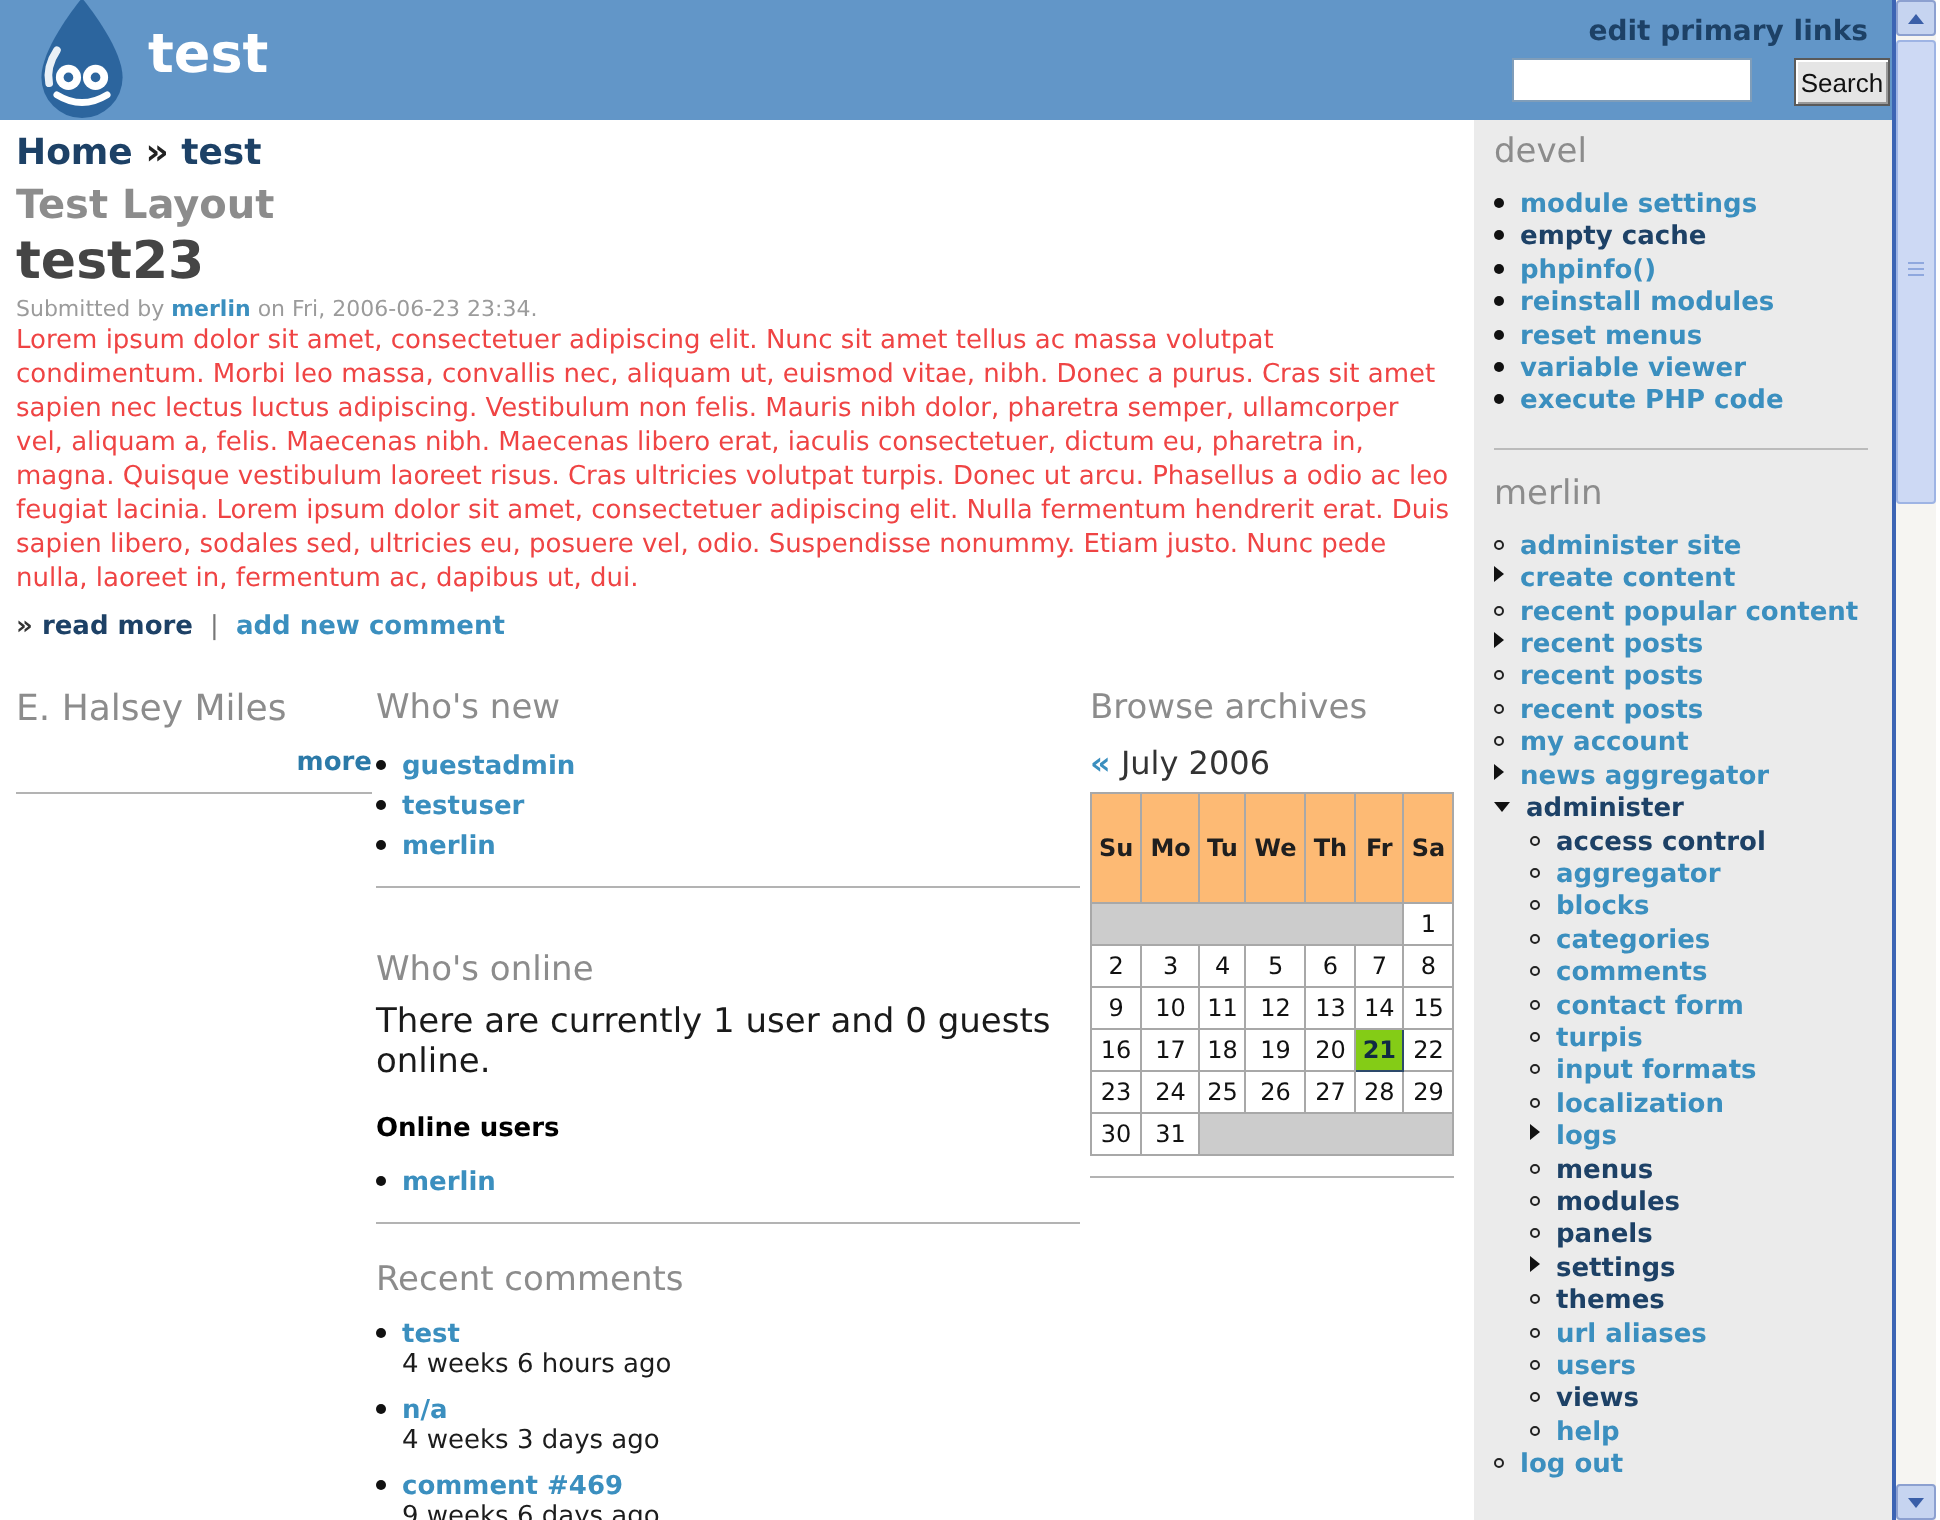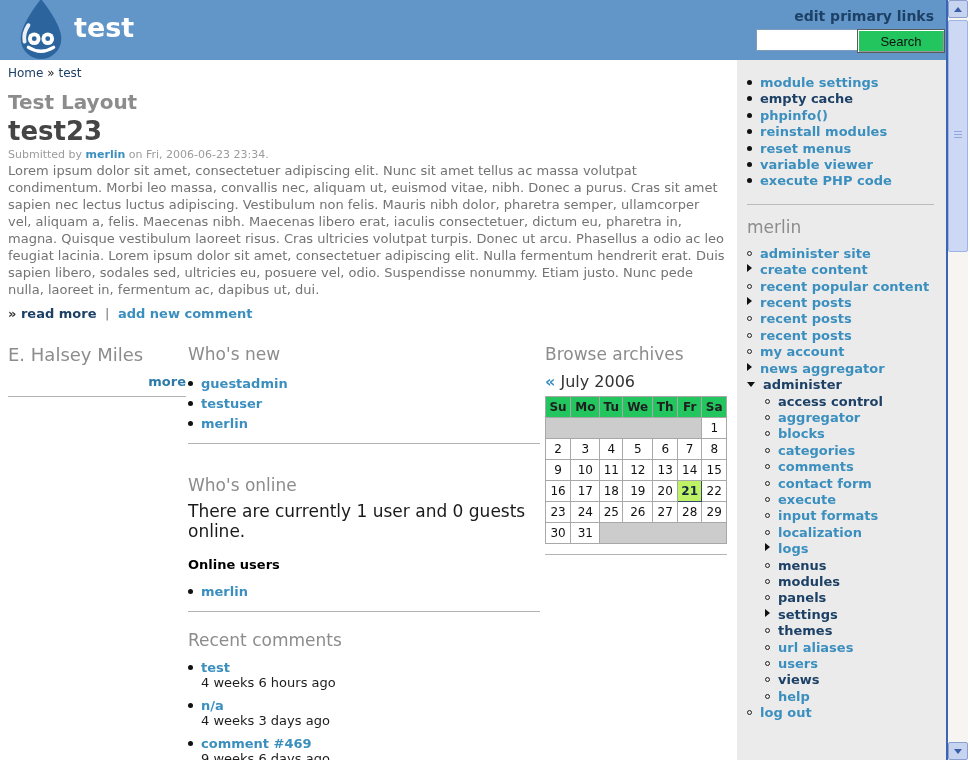--- a/index.html
+++ b/index.html
@@ -9,43 +9,43 @@
   .lnk{color:#3b8fbf;font-weight:bold}
   .dark{color:#1d4166}
   hr{border:none;border-top:1px solid #b3b3b3;height:0}
 
   
   #header{position:absolute;left:0;top:0;width:948px;height:60px;background:#6296c8;overflow:hidden}
   #logo{position:absolute;left:12px;top:-2px}
   #site-name{position:absolute;left:74px;top:12px;font-size:27px;font-weight:bold;color:#fff}
   #edit-links{position:absolute;right:14px;top:8px;font-size:14px;font-weight:bold;color:#1d4166}
   #search-box{position:absolute;right:72px;top:29px;width:120px;height:22px;border:1px solid #7f9db9;font-size:13px;padding:2px 4px}
-  #search-btn{position:absolute;right:3px;top:29px;width:88px;height:24px;background:#22c55e;
+  #search-btn{position:absolute;right:3px;top:29px;width:48px;height:24px;background:#e5e5e5;
     border:1px solid #5a5a5a;box-shadow:inset 1px 1px 0 #fff,inset -1px -1px 0 #999;font-size:13px;color:#111}
 
   
   #v-border{position:absolute;left:946px;top:0;width:2px;height:760px;background:#3c64b4}
   #scrollbar{position:absolute;left:948px;top:0;width:20px;height:760px;background:#f6f5f2}
   .sb-btn{position:absolute;left:0;width:20px;height:18px;background:#c6d4f0;border:1px solid #8ca0d0;border-radius:2px;
     display:flex;align-items:center;justify-content:center}
   #sb-up{top:0}#sb-dn{bottom:0}
   .chev-up{width:0;height:0;border-bottom:5px solid #3a5fa8;border-left:4px solid transparent;border-right:4px solid transparent}
   .chev-dn{width:0;height:0;border-top:5px solid #3a5fa8;border-left:4px solid transparent;border-right:4px solid transparent}
   #sb-thumb{position:absolute;left:0;top:20px;width:20px;height:232px;background:#cdd9f4;border:1px solid #9eb4e4;border-radius:2px}
   #sb-grip{position:absolute;left:5px;top:110px;width:8px;height:8px;
     background:repeating-linear-gradient(#8fa8de 0 1px,transparent 1px 3px)}
 
   
-  #breadcrumb{position:absolute;left:8px;top:66px;font-size:12px;font-weight:normal;color:#222}
+  #breadcrumb{position:absolute;left:8px;top:66px;font-size:18px;font-weight:bold;color:#222}
   #breadcrumb a{color:#1d4166}
   #page-title{position:absolute;left:8px;top:90px;font-size:20px;color:#8c8c8c}
   #node-title{position:absolute;left:8px;top:116px;font-size:26px;font-weight:bold;color:#454545}
   #submitted{position:absolute;left:8px;top:148px;font-size:11px;color:#9b9b9b}
   #submitted a{color:#3b8fbf;font-weight:bold}
-  #body-text{position:absolute;left:8px;top:162px;width:717px;font-size:13px;line-height:17px;color:#737373}
+  #body-text{position:absolute;left:8px;top:162px;width:717px;font-size:13px;line-height:17px;color:#ef4444}
   #node-links{position:absolute;left:8px;top:306px;font-size:13px;font-weight:bold;color:#333}
   #node-links .sep{color:#777;font-weight:normal;padding:0 4px}
 
   
   .col{position:absolute;top:344px}
   #col-left{left:8px;width:178px}
   #col-mid{left:188px;width:352px}
   #col-cal{left:545px;width:182px}
   .blk-title{font-size:17px;color:#8c8c8c;font-weight:normal}
   #col-left .blk-title{font-size:18px}
@@ -67,24 +67,24 @@
   #online-hr{margin-top:12px}
   #comments-title{margin-top:18px}
   #comments-list{list-style:none;margin-top:10px}
   #comments-list li{font-size:13px;margin-bottom:8px}
   #comments-list .time{margin-left:13px;color:#1c1c1c}
 
   
   #cal-caption{text-align:left;font-size:16px;margin-top:8px;color:#333}
   #cal-caption a{color:#3b8fbf;font-weight:bold}
   #cal{border-collapse:collapse;width:182px;margin-top:5px}
-  #cal th{background:#22c55e;border:1px solid #a8a8a8;font-size:12px;padding:3px 0;color:#1f1f1f}
+  #cal th{background:#fdba74;border:1px solid #a8a8a8;font-size:12px;padding:20px 0;color:#1f1f1f}
   #cal td{background:#fff;border:1px solid #a8a8a8;font-size:12px;text-align:center;padding:3px 0;color:#111}
   #cal td.empty{background:#ccc}
-  #cal td.sel{background:#bef264;border:1px solid #2d4a6b;color:#102a43;font-weight:bold}
+  #cal td.sel{background:#84cc16;border:1px solid #2d4a6b;color:#102a43;font-weight:bold}
   #cal-hr{margin-top:10px}
 
   
   #sidebar{position:absolute;left:737px;top:60px;width:209px;height:700px;background:#ebebeb;
     padding:6px 8px 0 10px;overflow:hidden}
   .sb-title{font-size:17px;color:#8c8c8c;font-weight:normal}
   ul.menu{list-style:none;margin-top:9px}
   ul.menu li{font-size:13px;line-height:16.4px;white-space:nowrap}
   ul.menu li.d1{padding-left:18px}
   #devel-hr{margin:14px 4px 12px 0;border-top:1px solid #bbb}
@@ -235,20 +235,21 @@
           <td>30</td>
           <td>31</td>
           <td class="empty" colspan="5"></td>
         </tr>
       </tbody>
   </table>
   <hr id="cal-hr">
 </div>
 
 <div id="sidebar">
+  <h3 class="sb-title">devel</h3>
   <ul id="devel-list" class="menu">
       <li><span class="b dot"></span><a class="lnk">module settings</a></li>
       <li><span class="b dot"></span><a class="dark lnk-b" style="font-weight: bold;">empty cache</a></li>
       <li><span class="b dot"></span><a class="lnk">phpinfo()</a></li>
       <li><span class="b dot"></span><a class="lnk">reinstall modules</a></li>
       <li><span class="b dot"></span><a class="lnk">reset menus</a></li>
       <li><span class="b dot"></span><a class="lnk">variable viewer</a></li>
       <li><span class="b dot"></span><a class="lnk">execute PHP code</a></li>
     </ul>
   <hr id="devel-hr">
@@ -262,21 +263,21 @@
       <li><span class="b circ"></span><a class="lnk" style="font-weight: bold;">recent posts</a></li>
       <li><span class="b circ"></span><a class="lnk" style="font-weight: bold;">my account</a></li>
       <li><span class="b tri"></span><a class="lnk" style="font-weight: bold;">news aggregator</a></li>
       <li><span class="b trid"></span><a class="dark" style="font-weight: bold;">administer</a></li>
       <li class="d1"><span class="b circ"></span><a class="dark" style="font-weight: bold;">access control</a></li>
       <li class="d1"><span class="b circ"></span><a class="lnk" style="font-weight: bold;">aggregator</a></li>
       <li class="d1"><span class="b circ"></span><a class="lnk" style="font-weight: bold;">blocks</a></li>
       <li class="d1"><span class="b circ"></span><a class="lnk" style="font-weight: bold;">categories</a></li>
       <li class="d1"><span class="b circ"></span><a class="lnk" style="font-weight: bold;">comments</a></li>
       <li class="d1"><span class="b circ"></span><a class="lnk" style="font-weight: bold;">contact form</a></li>
-      <li class="d1"><span class="b circ"></span><a class="lnk" style="font-weight: bold;">execute</a></li>
+      <li class="d1"><span class="b circ"></span><a class="lnk" style="font-weight: bold;">turpis</a></li>
       <li class="d1"><span class="b circ"></span><a class="lnk" style="font-weight: bold;">input formats</a></li>
       <li class="d1"><span class="b circ"></span><a class="lnk" style="font-weight: bold;">localization</a></li>
       <li class="d1"><span class="b tri"></span><a class="lnk" style="font-weight: bold;">logs</a></li>
       <li class="d1"><span class="b circ"></span><a class="dark" style="font-weight: bold;">menus</a></li>
       <li class="d1"><span class="b circ"></span><a class="dark" style="font-weight: bold;">modules</a></li>
       <li class="d1"><span class="b circ"></span><a class="dark" style="font-weight: bold; margin-top: 20px;">panels</a></li>
       <li class="d1"><span class="b tri"></span><a class="dark" style="font-weight: bold;">settings</a></li>
       <li class="d1"><span class="b circ"></span><a class="dark" style="font-weight: bold; margin-top: 28px;">themes</a></li>
       <li class="d1"><span class="b circ"></span><a class="lnk" style="font-weight: bold;">url aliases</a></li>
       <li class="d1"><span class="b circ"></span><a class="lnk" style="font-weight: bold;">users</a></li>

